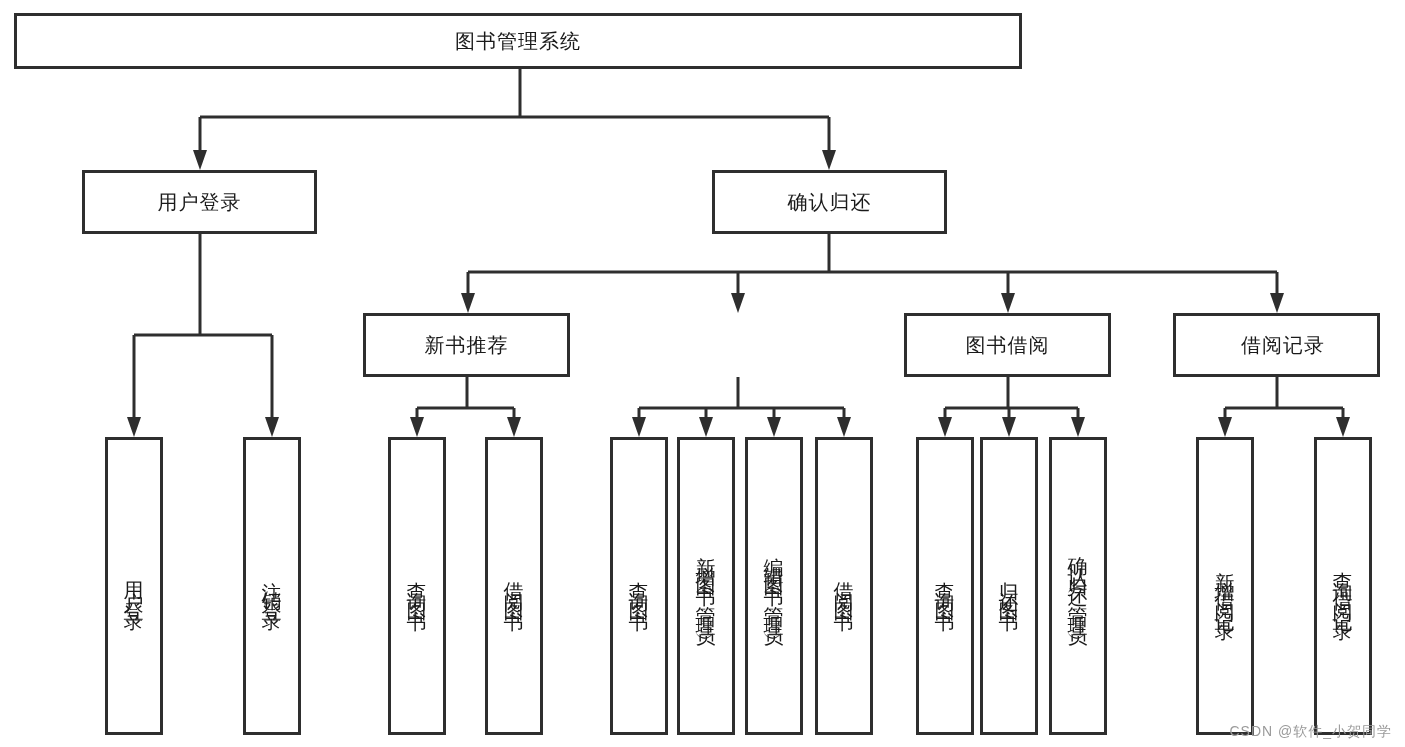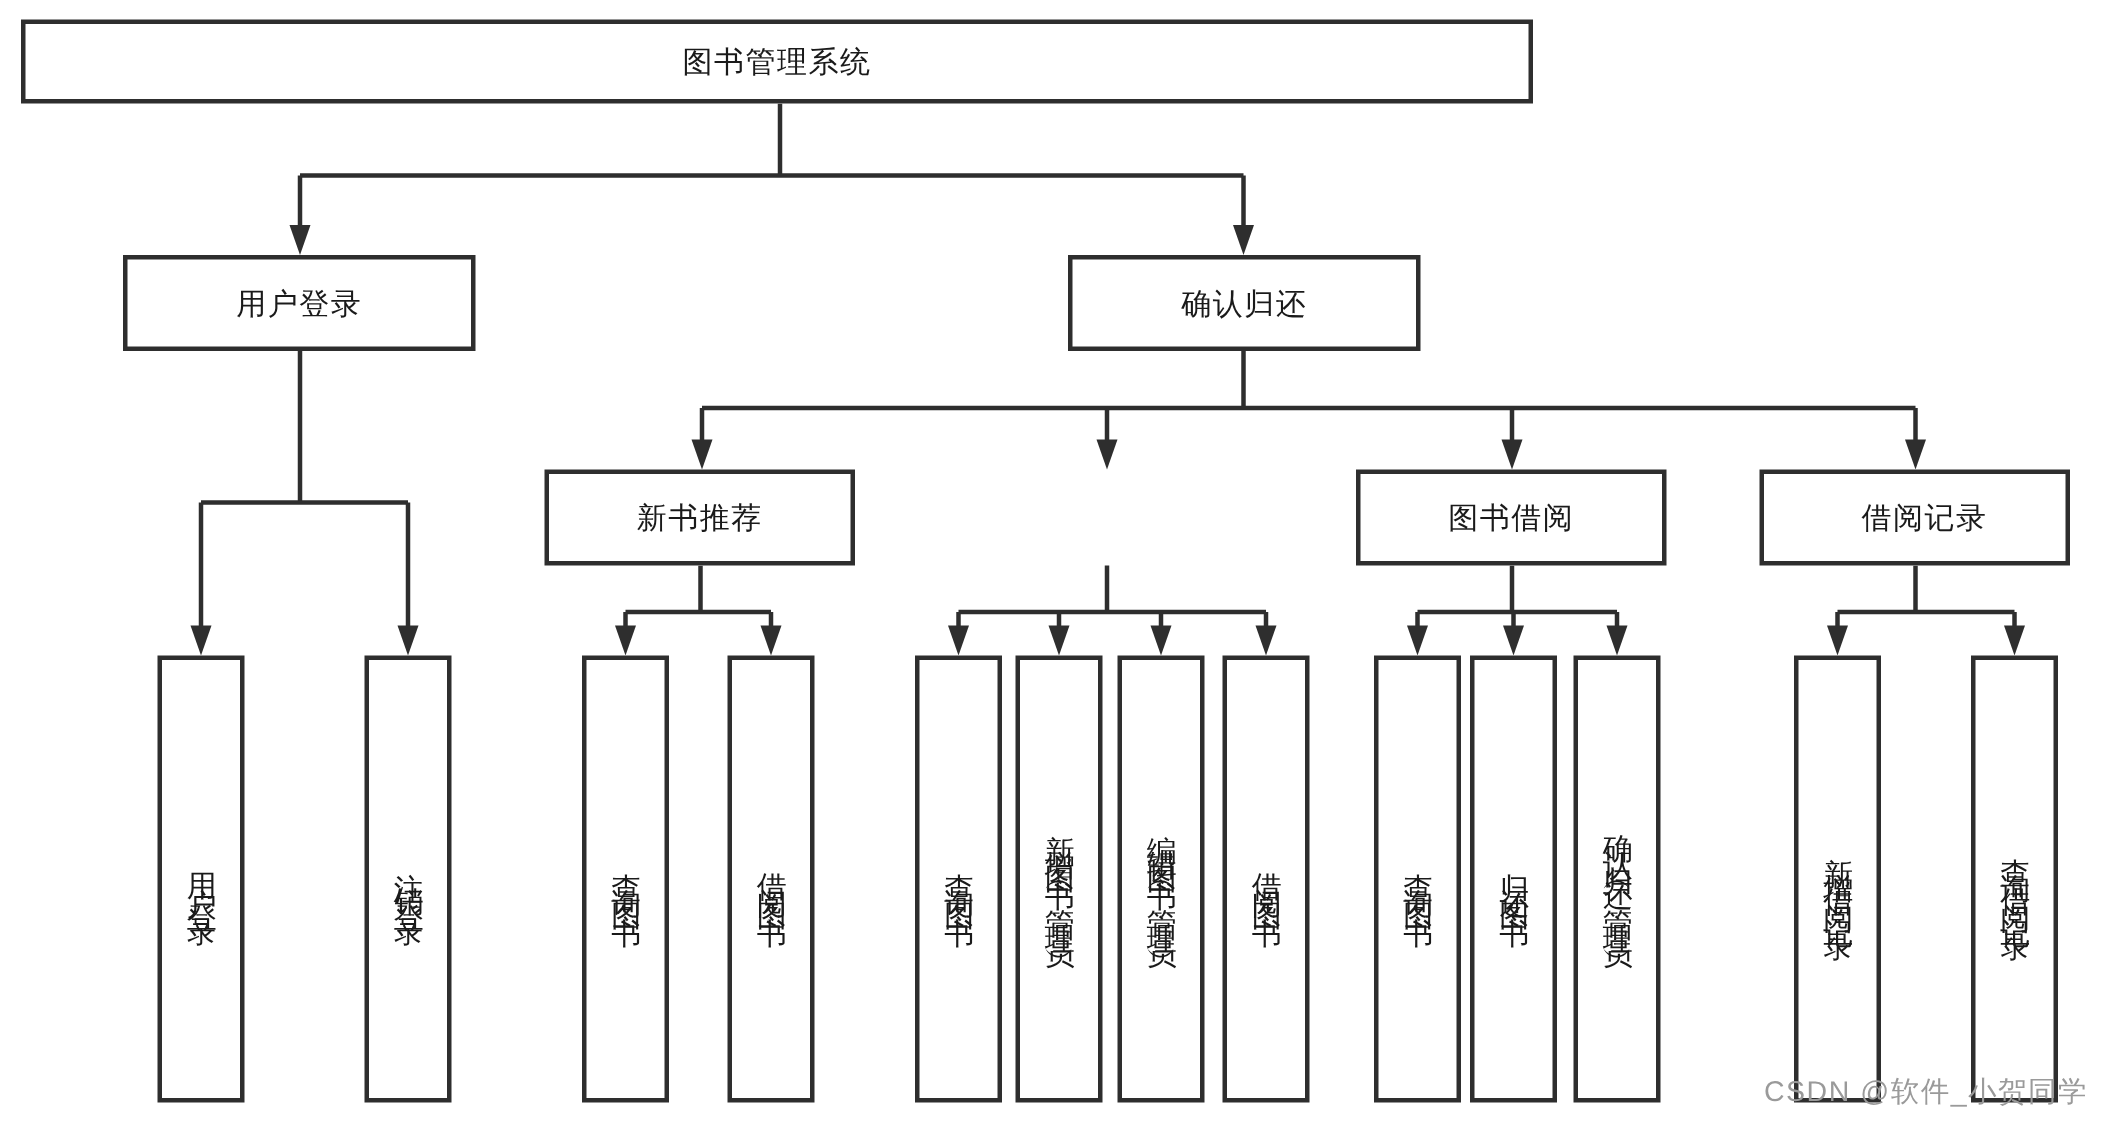--- a/index.html
+++ b/index.html
@@ -37,21 +37,21 @@
     text-orientation:mixed;
     letter-spacing:10px;
     white-space:normal;
     font-size:20px;
     line-height:52px;
   }
   .watermark{
     position:absolute;
     right:13px;
     bottom:6px;
-    font-size:19px;
+    font-size:14px;
     color:var(--wm);
     letter-spacing:1px;
     z-index:5;
   }
 </style>
 </head>
 <body>
 
 <div class="canvas">
 

